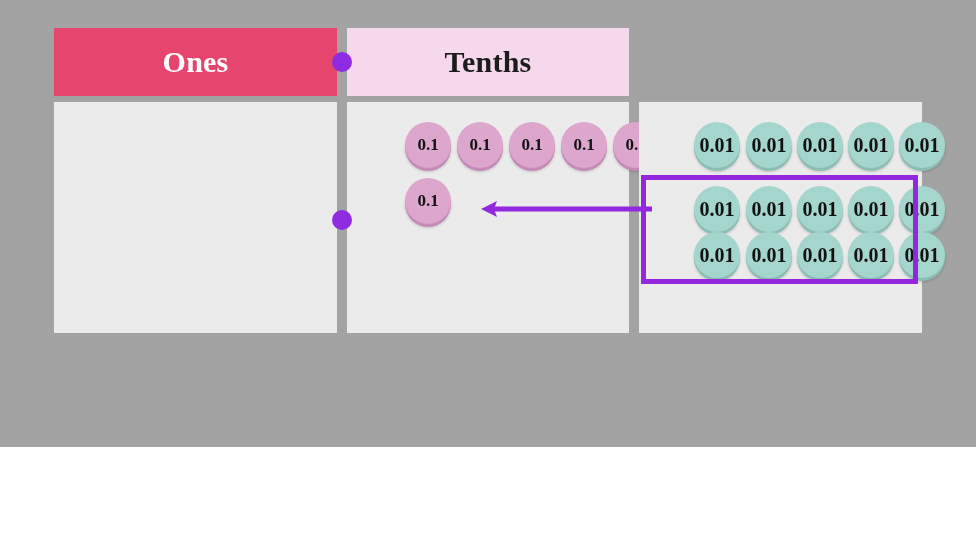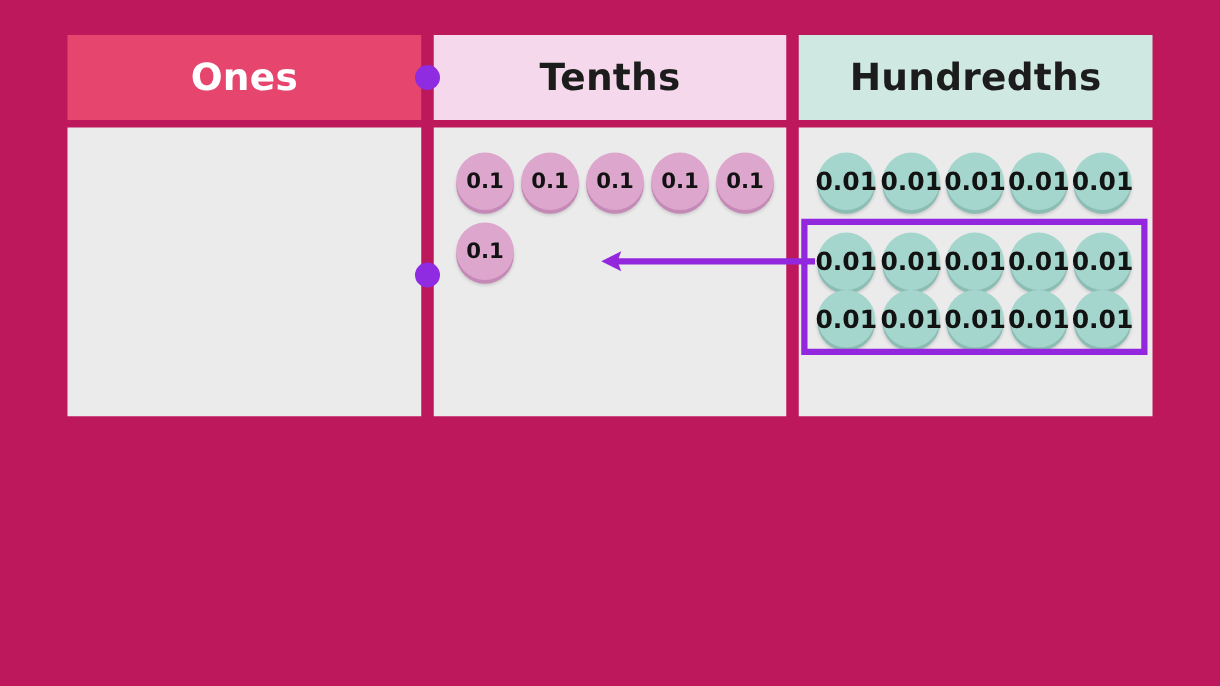--- a/index.html
+++ b/index.html
@@ -9,22 +9,23 @@
   }
   body {
     width: 976px;
     height: 549px;
     font-family: "DejaVu Sans", sans-serif;
     overflow: hidden;
   }
   #stage {
     position: relative;
     width: 976px;
-    height: 549px;
-    background: #be185d;
+    height: 447px;
+    background: #a3a3a3;
+    font-family: Liberation Serif, serif;
   }
 
   
   .col-header {
     position: absolute;
     display: flex;
     align-items: center;
     justify-content: center;
     font-weight: 700;
     font-size: 30px;
@@ -58,20 +59,21 @@
     width: 46px;
     height: 46px;
     border-radius: 50%;
     display: flex;
     align-items: center;
     justify-content: center;
     font-weight: 700;
     color: #121212;
     box-sizing: border-box;
     user-select: none;
+    margin-left: 40px;
   }
   .counter.tenth {
     background: #dda6cd;
     font-size: 17px;
     box-shadow: 0 3px 0 0 #c489b6, 0 4px 3px rgba(0,0,0,0.18);
   }
   .counter.hundredth {
     background: #a5d6cd;
     font-size: 20px;
     box-shadow: 0 3px 0 0 #8cbdb4, 0 4px 3px rgba(0,0,0,0.18);
@@ -126,23 +128,20 @@
   <div class="col-body" id="body-tenths"></div>
 
   <div class="counter tenth" style="left:365px; top:122px;">0.1</div>
   <div class="counter tenth" style="left:417px; top:122px;">0.1</div>
   <div class="counter tenth" style="left:469px; top:122px;">0.1</div>
   <div class="counter tenth" style="left:521px; top:122px;">0.1</div>
   <div class="counter tenth" style="left:573px; top:122px;">0.1</div>
 
   <div class="counter tenth" style="left:365px; top:178px;">0.1</div>
 
-  <div class="col-header" id="hdr-hundredths">
-    <span>Hundredths</span>
-  </div>
   <div class="col-body" id="body-hundredths"></div>
 
   <div class="counter hundredth" style="left:654px; top:122px;">0.01</div>
   <div class="counter hundredth" style="left:706px; top:122px;">0.01</div>
   <div class="counter hundredth" style="left:757px; top:122px;">0.01</div>
   <div class="counter hundredth" style="left:808px; top:122px;">0.01</div>
   <div class="counter hundredth" style="left:859px; top:122px;">0.01</div>
 
   <div class="counter hundredth" style="left:654px; top:186px;">0.01</div>
   <div class="counter hundredth" style="left:706px; top:186px;">0.01</div>

